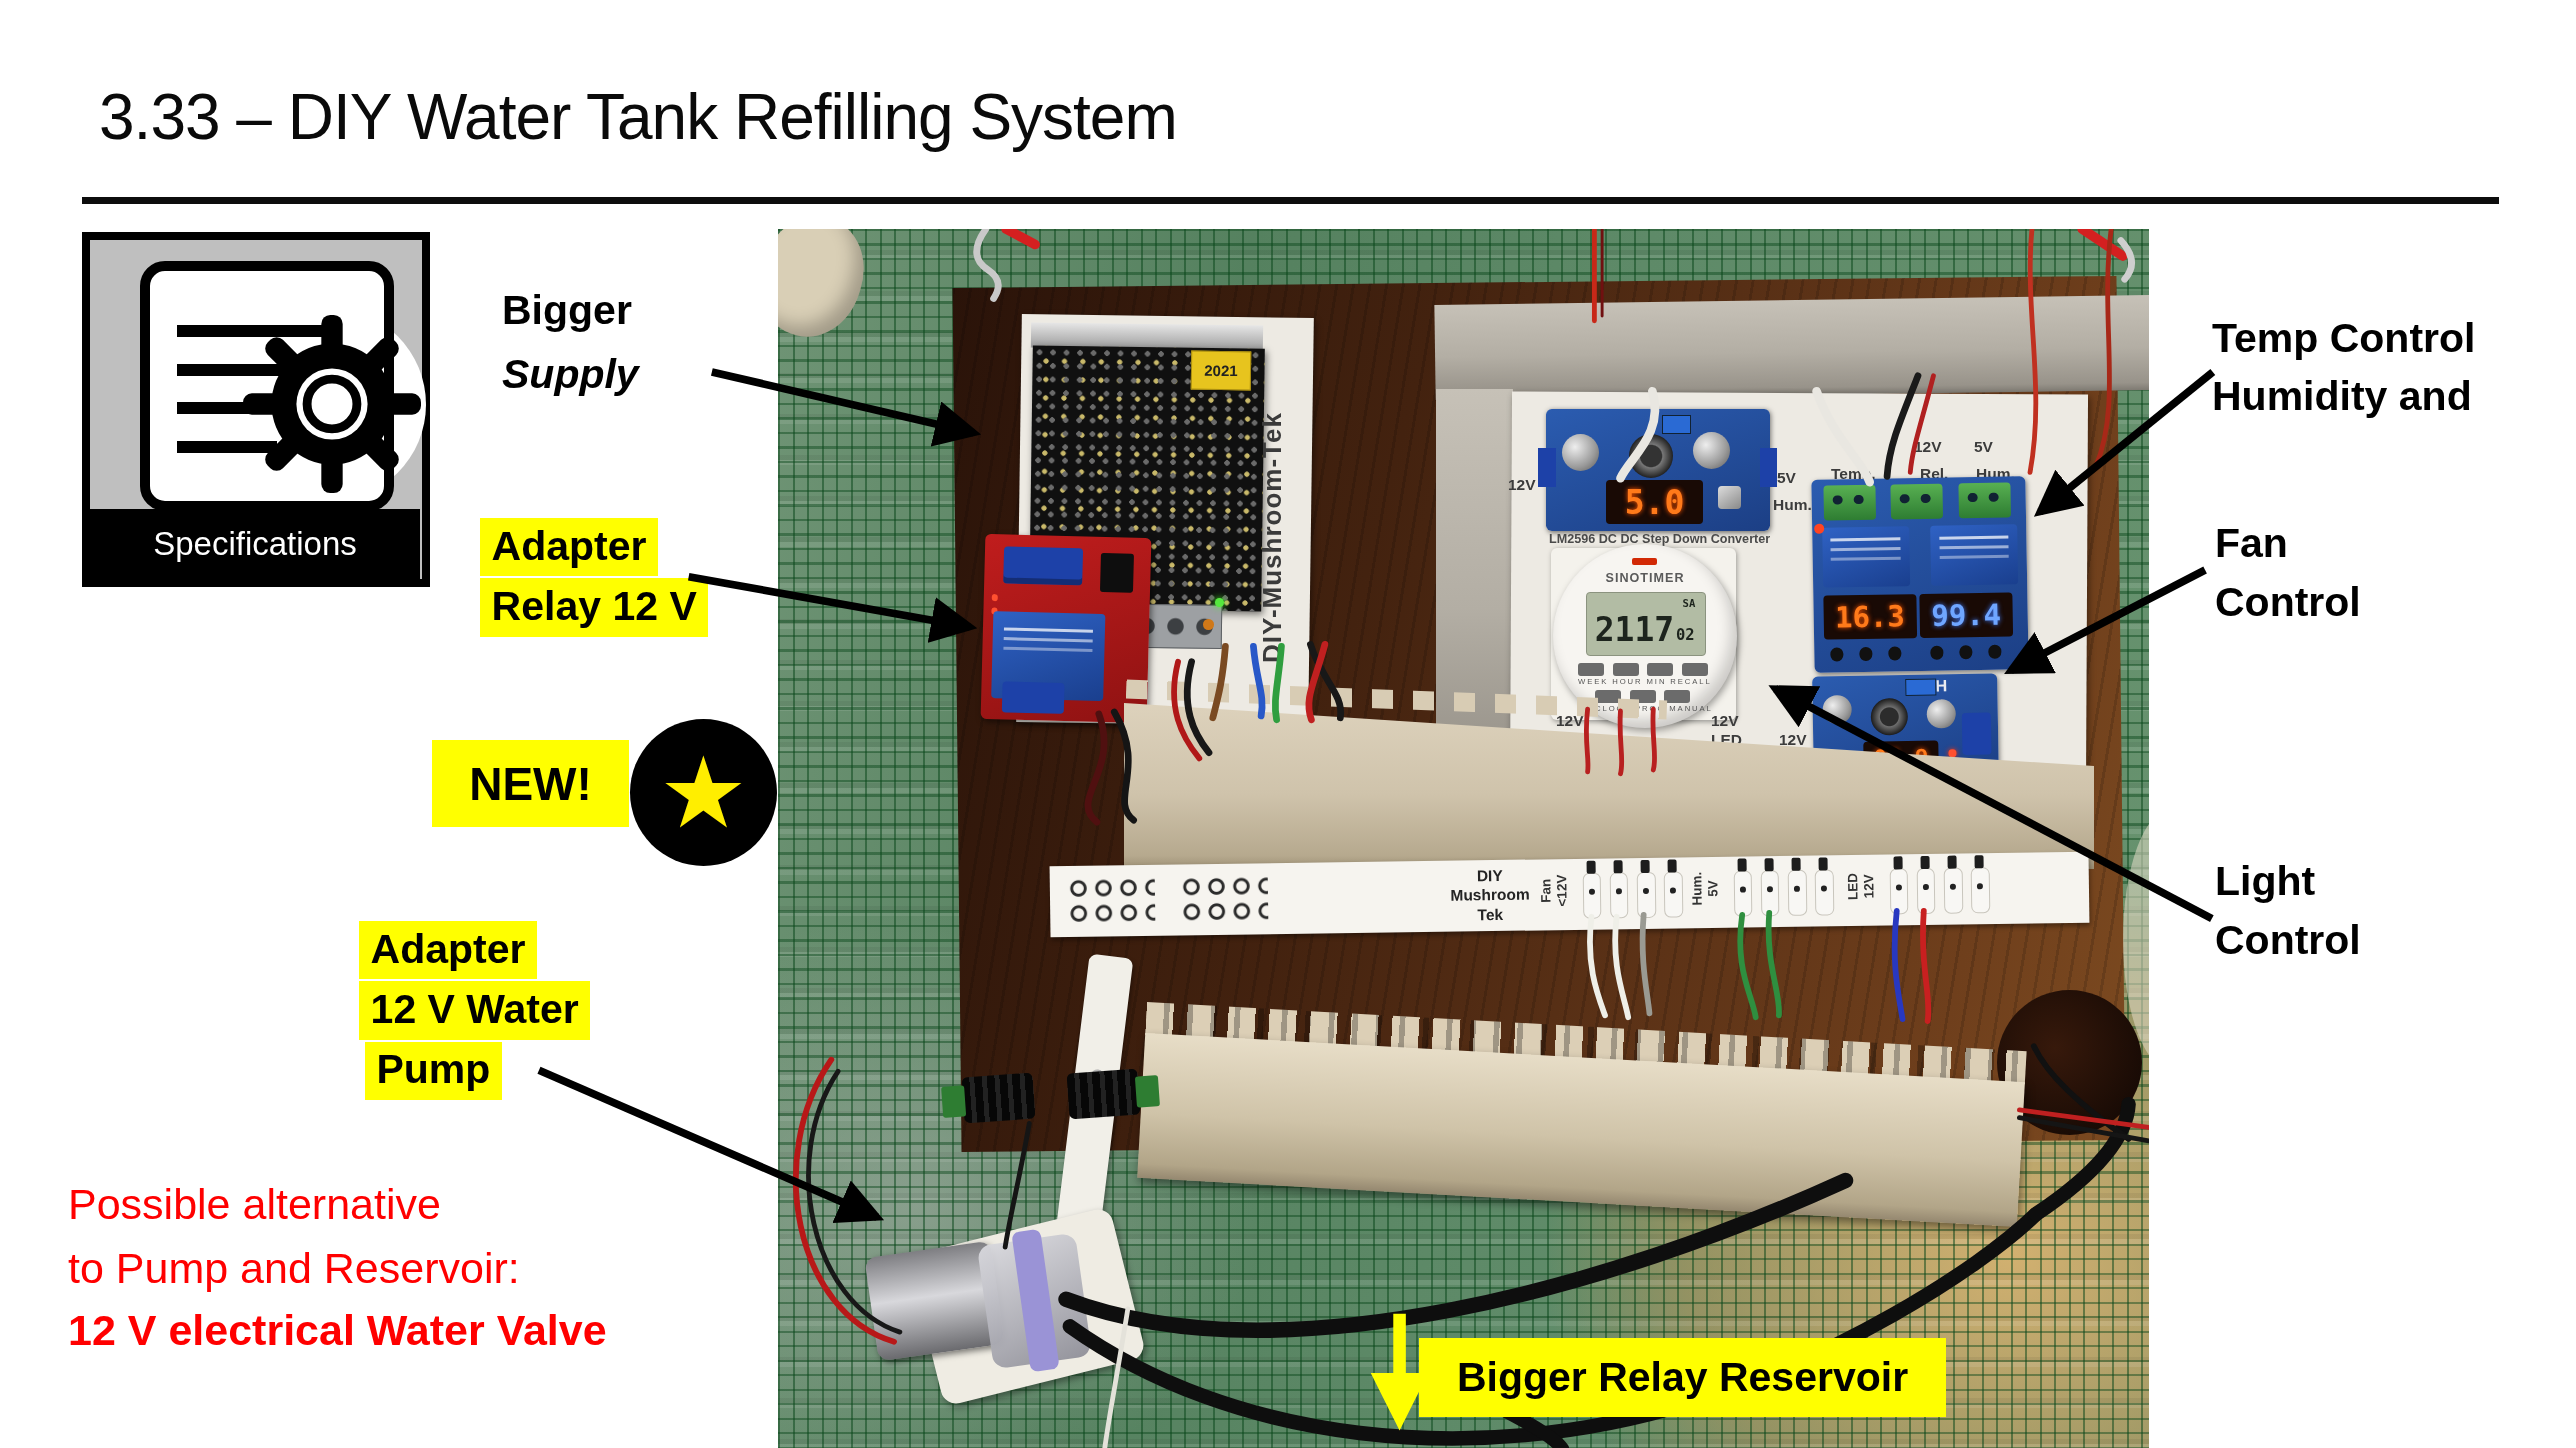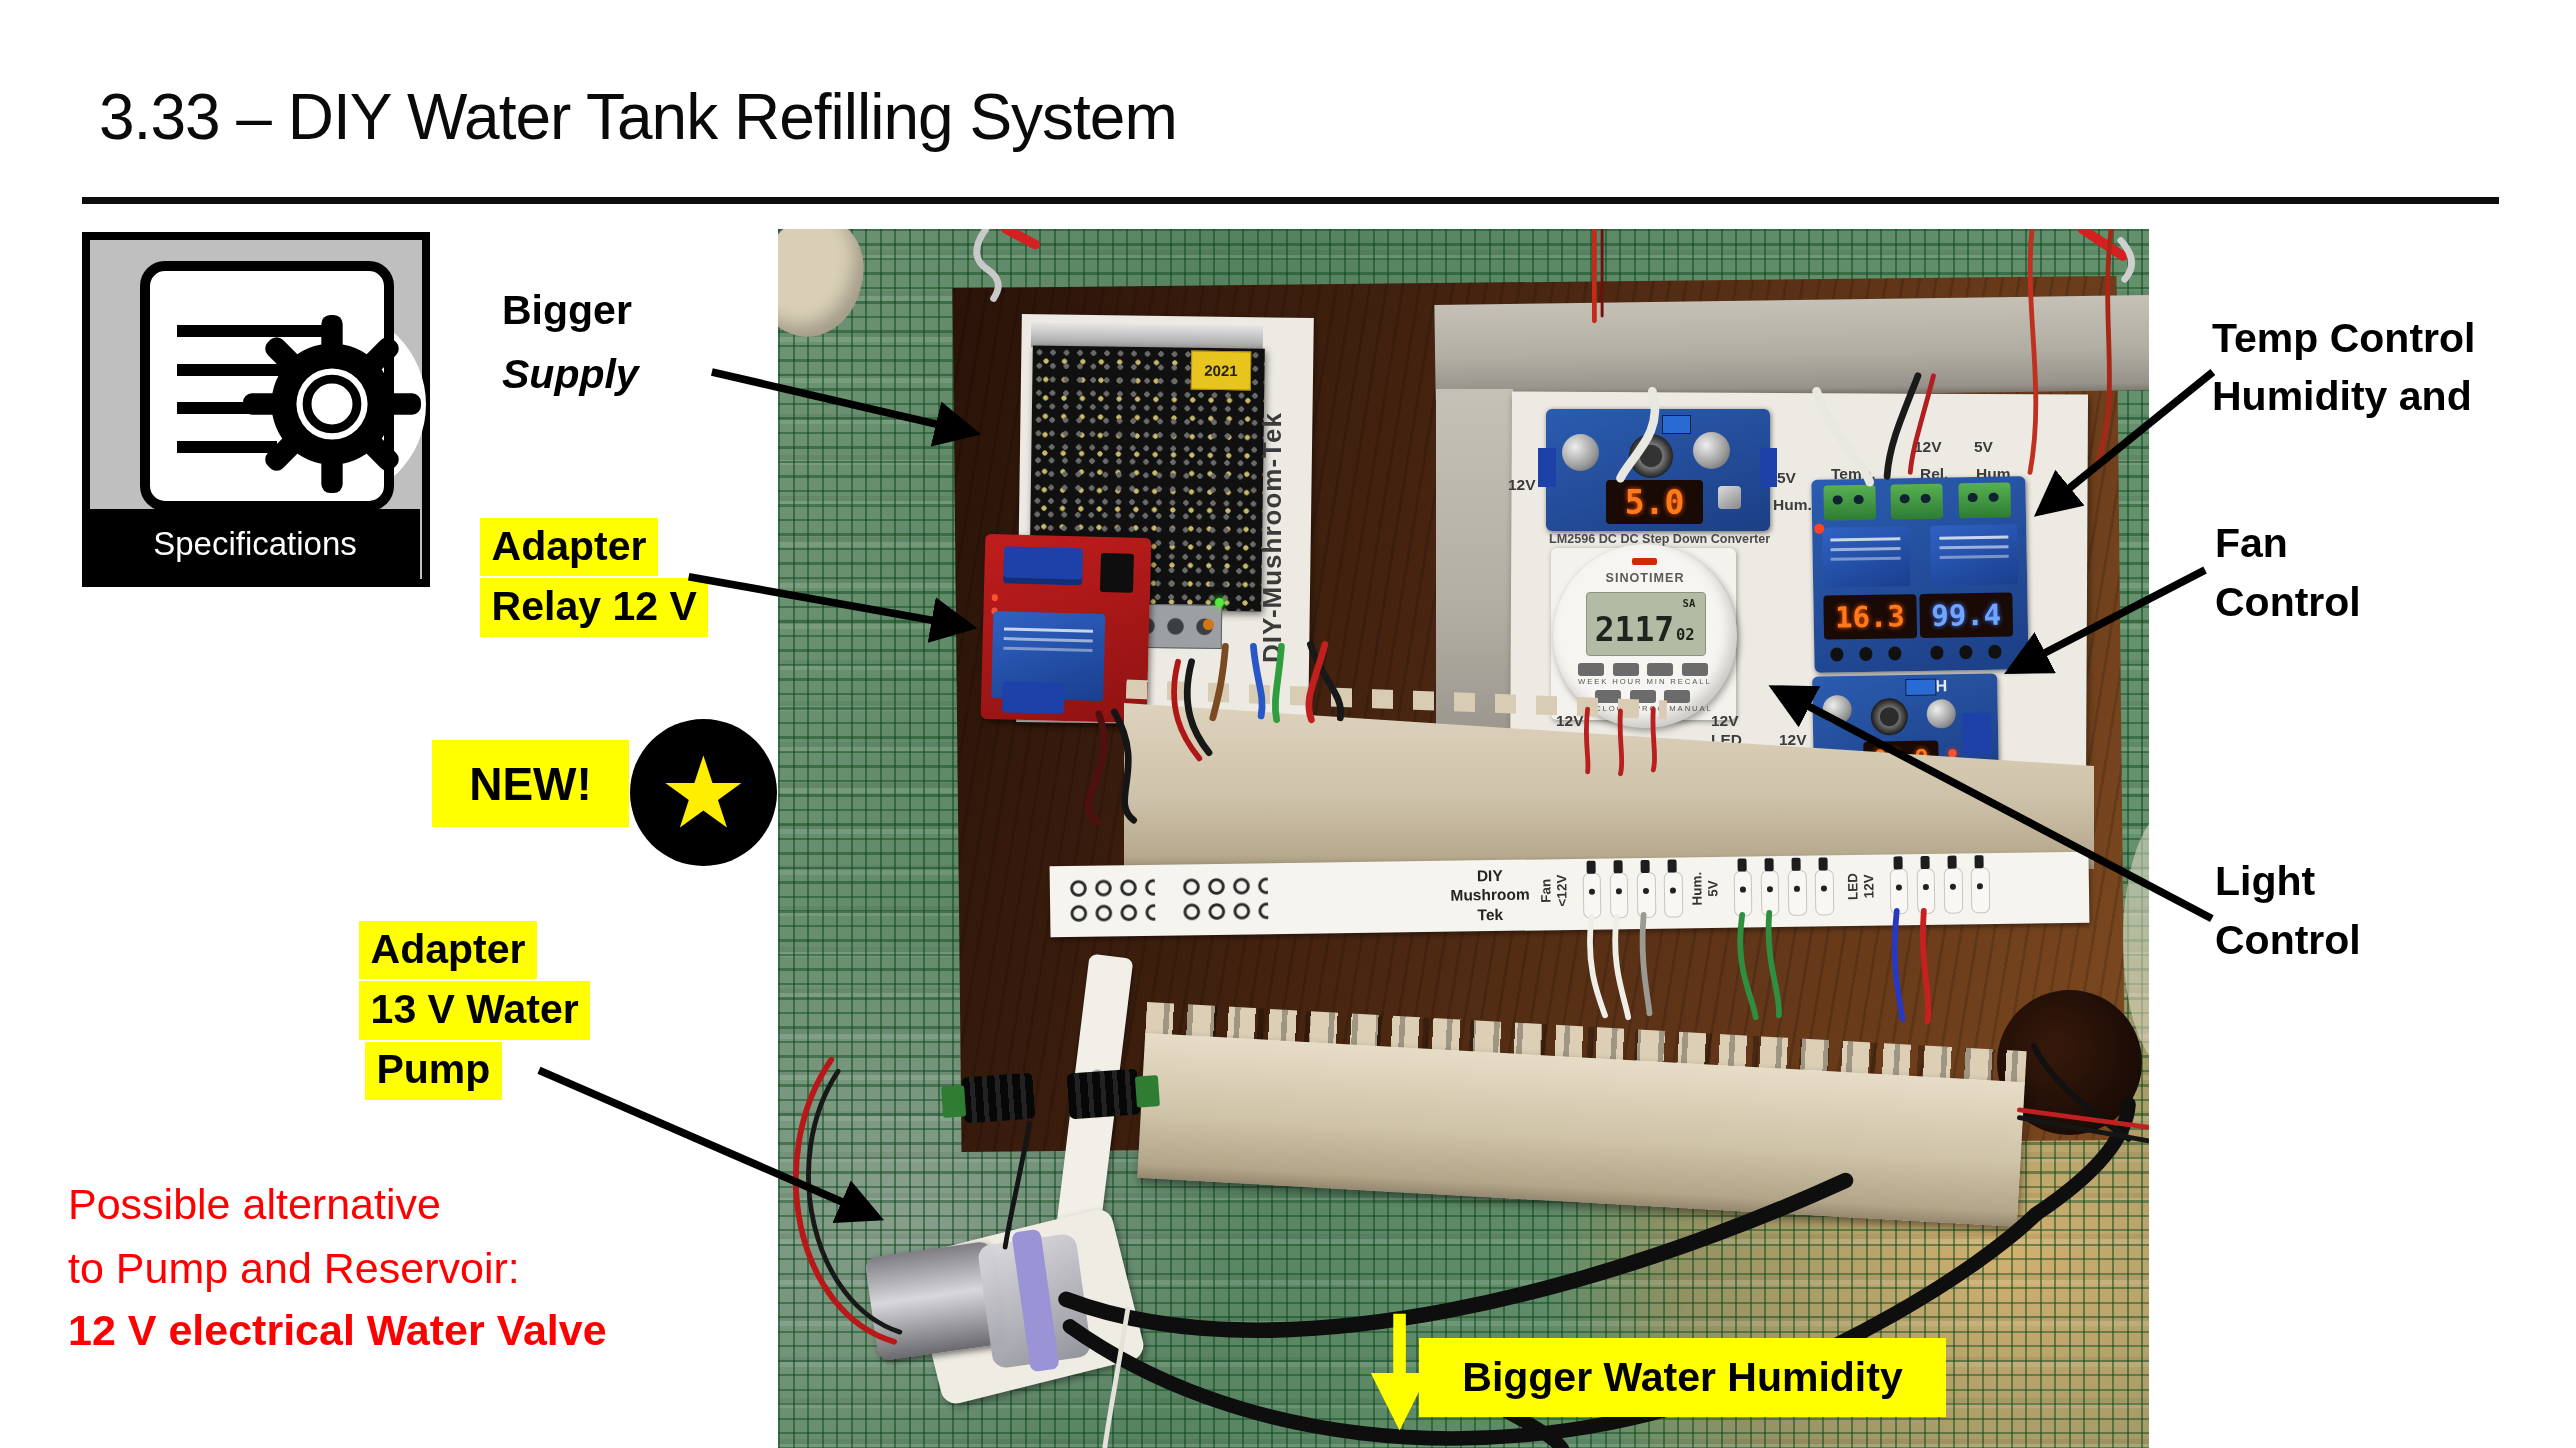--- a/index.html
+++ b/index.html
@@ -108,21 +108,21 @@
     <div style="margin-top:1.9px;border-radius:29px;"><span class="hl lbl">Relay 12 V</span></div>
   </div>
 
   <div class="abs newbox">NEW!</div>
   <div class="abs newcirc">
     <span class="newstar">★</span>
   </div>
 
   <div class="abs" style="left:359px;top:921px;">
     <div><span class="hl lbl">Adapter</span></div>
-    <div style="margin-top:1.9px;"><span class="hl lbl">13 V Water</span></div>
+    <div style="margin-top:1.9px;"><span class="hl lbl">12 V Water</span></div>
     <div style="margin-top:1.9px;margin-left:5.8px;"><span class="hl lbl">Pump</span></div>
   </div>
 
   <div class="abs redtxt" style="left:68px;top:1244px;">to Pump and Reservoir:</div>
   <div class="abs redtxt" style="left:68px;top:1180px;">Possible alternative</div>
   <div class="abs redtxt b" style="left:68px;top:1306px;">12 V electrical Water Valve</div>
 
   <div class="abs lbl" style="left:2212px;top:309px;line-height:1.42;">
     <div>Temp Control</div>
       <div>Humidity and</div>
@@ -347,21 +347,21 @@
       <path d="M1302,1020 C1362,980 1396,942 1398,906" stroke="#0e0e0e" stroke-width="15"></path>
       <path d="M700,1196 C762,1228 802,1248 812,1263" stroke="#0e0e0e" stroke-width="14"></path>
       <path d="M1398,942 C1340,902 1312,872 1300,846" stroke="#111111" stroke-width="6"></path>
       <path d="M362,1118 C350,1192 342,1232 338,1263" stroke="#e4e2da" stroke-width="5"></path>
 
       <path d="M1285,912 L1419,930" stroke="#c02020" stroke-width="5"></path>
       <path d="M1285,920 L1419,944" stroke="#151515" stroke-width="5"></path>
     </svg>
   </div>
 
-  <div class="abs resbox">Bigger Water Humidity</div>
+  <div class="abs resbox">Bigger Relay Reservoir</div>
 
   <svg class="abs arrowlayer" width="2576" height="1449" viewBox="0 0 2667 1500">
     <defs>
       <marker id="ab" markerWidth="6" markerHeight="6" refX="5" refY="3" orient="auto" markerUnits="strokeWidth">
         <path d="M0,0 L6,3 L0,6 z" fill="#000"></path>
       </marker>
       <marker id="ay" markerWidth="4.6" markerHeight="4.6" refX="3.6" refY="2.3" orient="auto" markerUnits="strokeWidth">
         <path d="M0,0 L4.6,2.3 L0,4.6 z" fill="#FFFF00"></path>
       </marker>
     </defs>

